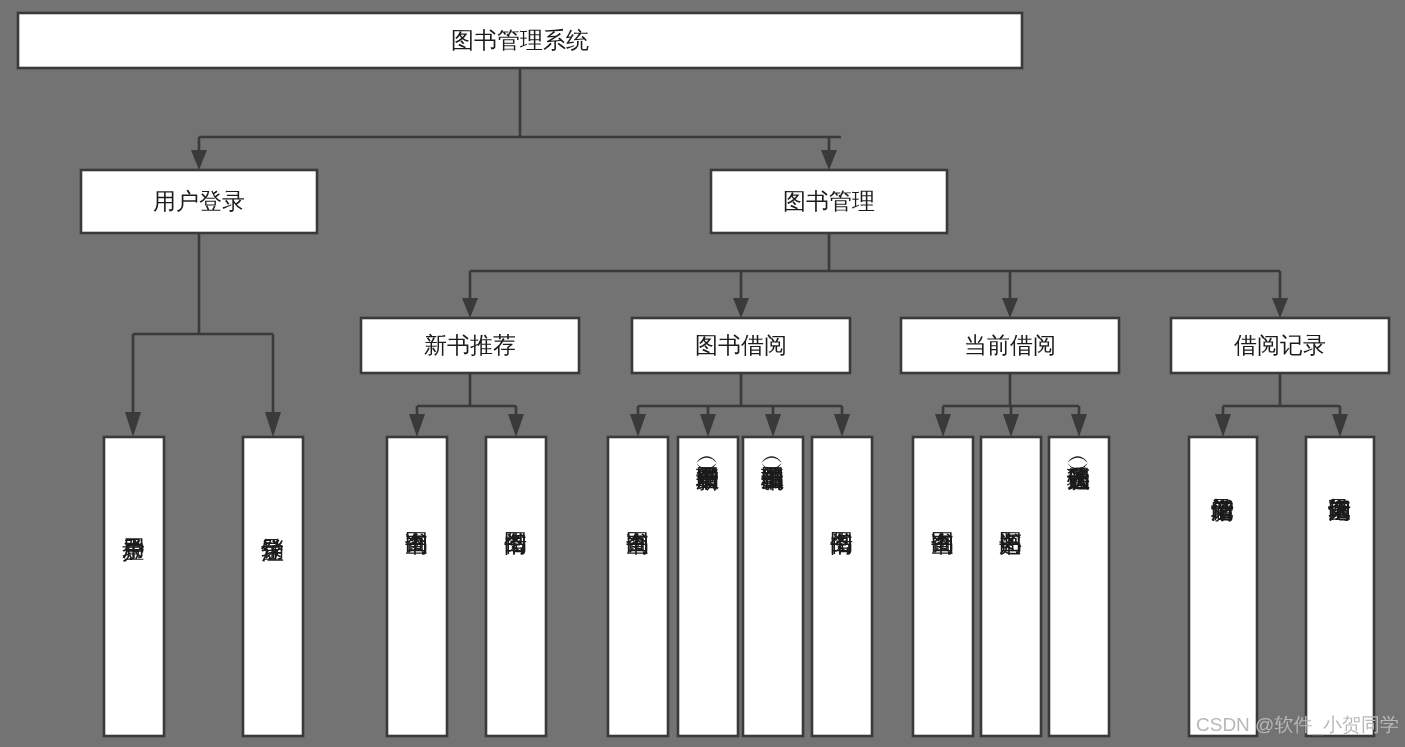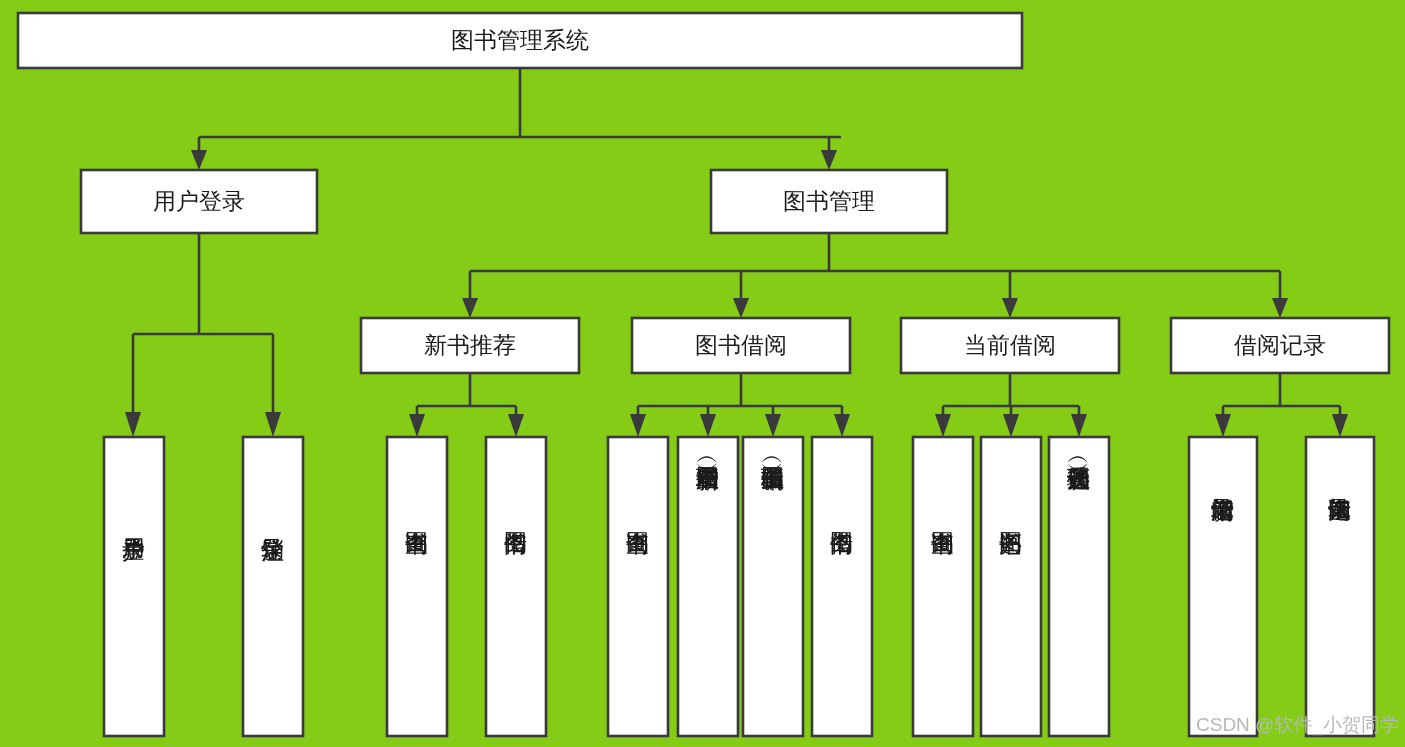--- a/index.html
+++ b/index.html
@@ -7,21 +7,21 @@
     padding: 0;
     background: #ffffff;
   }
   body {
     font-family: "Liberation Sans", "DejaVu Sans", sans-serif;
   }
   #diagram-root {
     position: relative;
     width: 1405px;
     height: 747px;
-    background: #84cc16;
+    background: #737373;
     overflow: hidden;
   }
   svg#flow-svg {
     position: absolute;
     top: 0;
     left: 0;
     width: 1405px;
     height: 747px;
     display: block;
   }

